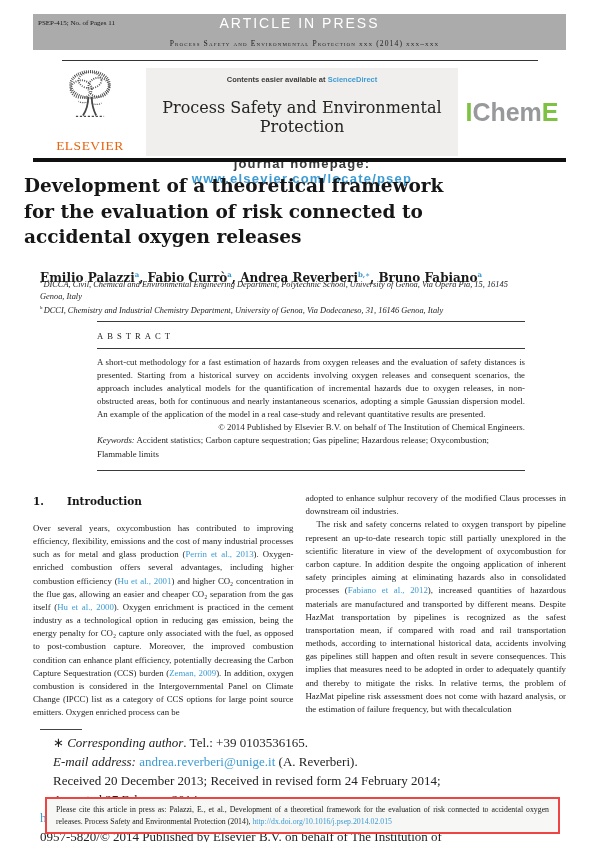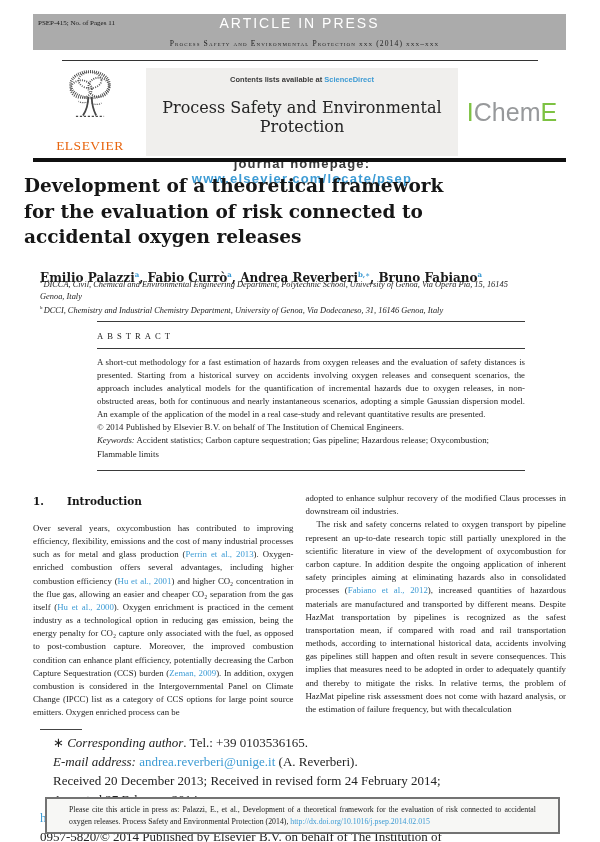--- a/index.html
+++ b/index.html
@@ -23,54 +23,54 @@
   .masthead{position:absolute;top:68px;left:40px;width:520px;height:88px;display:flex;align-items:stretch;}
   .elsevier-col{width:100px;display:flex;flex-direction:column;align-items:center;justify-content:flex-end;padding-bottom:2px;}
   .elsevier-word{font-family:"Liberation Serif",serif;color:var(--orange);font-size:13.5px;letter-spacing:0.5px;margin-top:19px;}
   .mast-center{flex:1;background:var(--graybox);margin:0 6px;text-align:center;padding:7px 4px 6px;}
   .contents-line{font-family:"Liberation Sans",sans-serif;font-size:7.5px;font-weight:bold;color:#3a3a3a;}
   .journal-title{font-family:"DejaVu Serif",serif;font-size:16px;color:#242424;margin-top:14px;}
   .homepage-line{font-family:"Liberation Sans",sans-serif;font-size:13px;font-weight:bold;color:#3a3a3a;
     letter-spacing:1.2px;margin-top:20px;}
   .link{color:var(--link);}
   .icheme-col{width:96px;display:flex;align-items:center;justify-content:center;}
-  .icheme-text{font-family:"Liberation Sans",sans-serif;font-size:25px;font-weight:400;color:#97999b;}
+  .icheme-text{font-family:"Liberation Sans",sans-serif;font-size:25px;font-weight:700;color:#97999b;}
   .icheme-text .green{color:var(--green);}
   .thick-rule{position:absolute;top:158px;left:33px;width:533px;height:4px;background:#101010;}
 
   .article-title{position:absolute;top:173px;left:24px;width:420px;font-family:"DejaVu Serif",serif;
     font-weight:bold;font-size:18.5px;line-height:1.38;color:#161616;}
   .authors{position:absolute;top:270px;left:40px;width:500px;font-family:"DejaVu Serif",serif;
     font-size:12px;font-weight:bold;color:#1b1b1b;}
   .sup{font-size:0.58em;vertical-align:super;}
   .it{font-style:italic;}
   .affils{position:absolute;top:278px;left:40px;width:470px;font-size:8.4px;font-style:italic;line-height:1.5;color:#222;}
   .affils .sup{font-style:normal;}
 
   .abstract-wrap{position:absolute;top:321px;left:97px;width:428px;}
   .thin-rule{border-top:1px solid #3a3a3a;}
   .abstract-heading{font-size:8.6px;letter-spacing:4px;color:#222;margin:9px 0 7px;}
   .abstract-text{font-size:8.8px;line-height:1.48;text-align:justify;color:#1e1e1e;}
-  .copyright-line{font-size:8.8px;margin-top:1px;color:#1e1e1e;}
+  .copyright-line{font-size:8.8px;text-align:right;margin-top:1px;color:#1e1e1e;}
   .keywords{font-size:8.8px;line-height:1.55;margin-top:2px;color:#1e1e1e;}
   .abstract-bottom-rule{margin-top:9px;}
 
   .columns{position:absolute;top:492px;left:33px;width:533px;display:flex;gap:12px;}
   .col{flex:1;font-size:8.8px;line-height:1.5;text-align:justify;color:#1e1e1e;}
   .section-heading{font-family:"DejaVu Serif",serif;font-weight:bold;font-size:10.5px;color:#151515;
     display:flex;margin:2px 0 12px;}
   .section-heading .num{width:34px;}
   .para-indent{text-indent:11px;}
 
   .footnote{position:absolute;top:729px;left:40px;width:430px;font-size:13px;line-height:1.45;color:#232323;}
   .fn-rule{width:42px;border-top:1px solid #444;margin-bottom:4px;margin-left:0;}
   .fn-indent{padding-left:13px;}
 
-  .cite-box{position:absolute;top:797px;left:45px;width:515px;border:2px solid #737373;background:#f7f7f5;
-    padding:5px 22px;font-size:7.8px;line-height:1.5;text-align:justify;color:#1a1a1a;}
+  .cite-box{position:absolute;top:797px;left:45px;width:515px;border:2px solid #ef4444;background:#f7f7f5;
+    padding:5px 9px;font-size:7.8px;line-height:1.5;text-align:justify;color:#1a1a1a;}
 
   .tree-svg{display:block;}
 </style>
 </head>
 <body>
 
 <div class="sheet">
 
   <div class="banner">
     <span class="banner-left">PSEP-415; No. of Pages 11</span>
@@ -90,21 +90,21 @@
           <ellipse cx="29" cy="14" rx="13" ry="9" stroke-width="2" stroke-dasharray="1,1.6"></ellipse>
           <path d="M27,33 C27,41 25,48 21,54 M31,33 C31,41 33,48 36,54" stroke-width="2"></path>
           <path d="M27,38 C23,40 20,40 16,38 M31,40 C35,42 38,42 42,40" stroke-width="1.4" stroke-dasharray="1,1.2"></path>
           <path d="M13,55 h32" stroke-width="1.6" stroke-dasharray="2.5,2"></path>
         </g>
       </svg>
       <div class="elsevier-word">ELSEVIER</div>
     </div>
     <div class="mast-center">
       <div class="contents-line">
-        <span>Contents lists available at </span><span class="link">ScienceDirect</span>
+        <span>Contents easier available at </span><span class="link">ScienceDirect</span>
       </div>
       <div class="journal-title">Process Safety and Environmental Protection</div>
       <div class="homepage-line">
         <span>journal homepage: </span><span class="link">www.elsevier.com/locate/psep</span>
       </div>
     </div>
     <div class="icheme-col">
       <div class="icheme-text">
         <span class="green">I</span><span>Chem</span><span class="green">E</span>
       </div>

